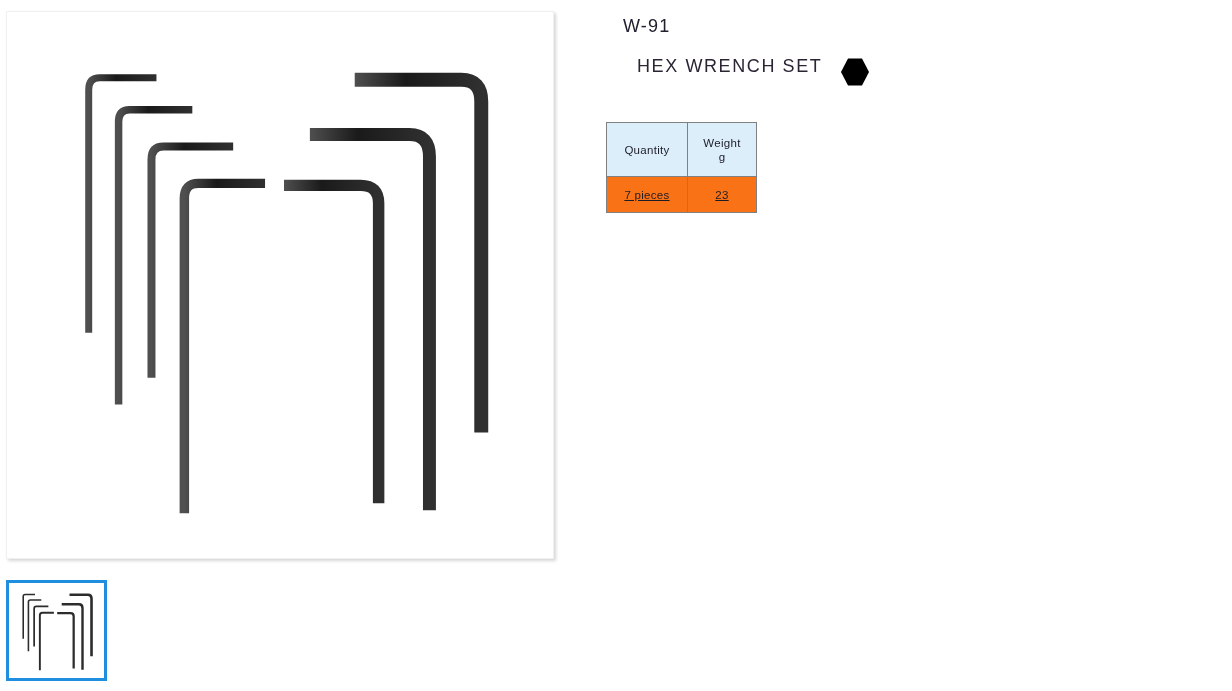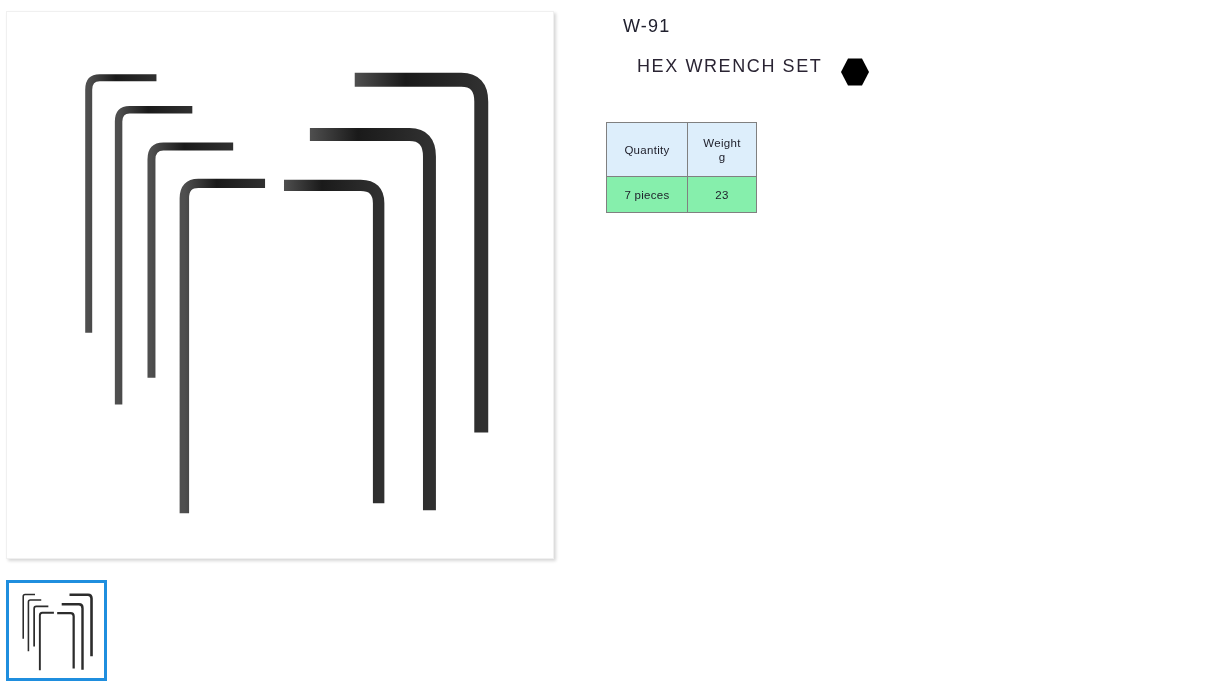--- a/index.html
+++ b/index.html
@@ -97,22 +97,23 @@
     font-size: 11.5px;
     letter-spacing: 0.3px;
     padding: 0;
   }
   #spec-table thead th {
     background: #ddeefb;
     height: 53px;
     line-height: 14px;
   }
   #spec-table tbody td {
-    background: #86efac;
+    background: #f97316;
     height: 35px;
+    text-decoration: underline;
   }
   #spec-table col.c-qty { width: 81px; }
   #spec-table col.c-wgt { width: 69px; }
   .th-line { display: block; }
 
   
   #thumbnail-strip {
     position: absolute;
     left: 6px;
     top: 580px;

